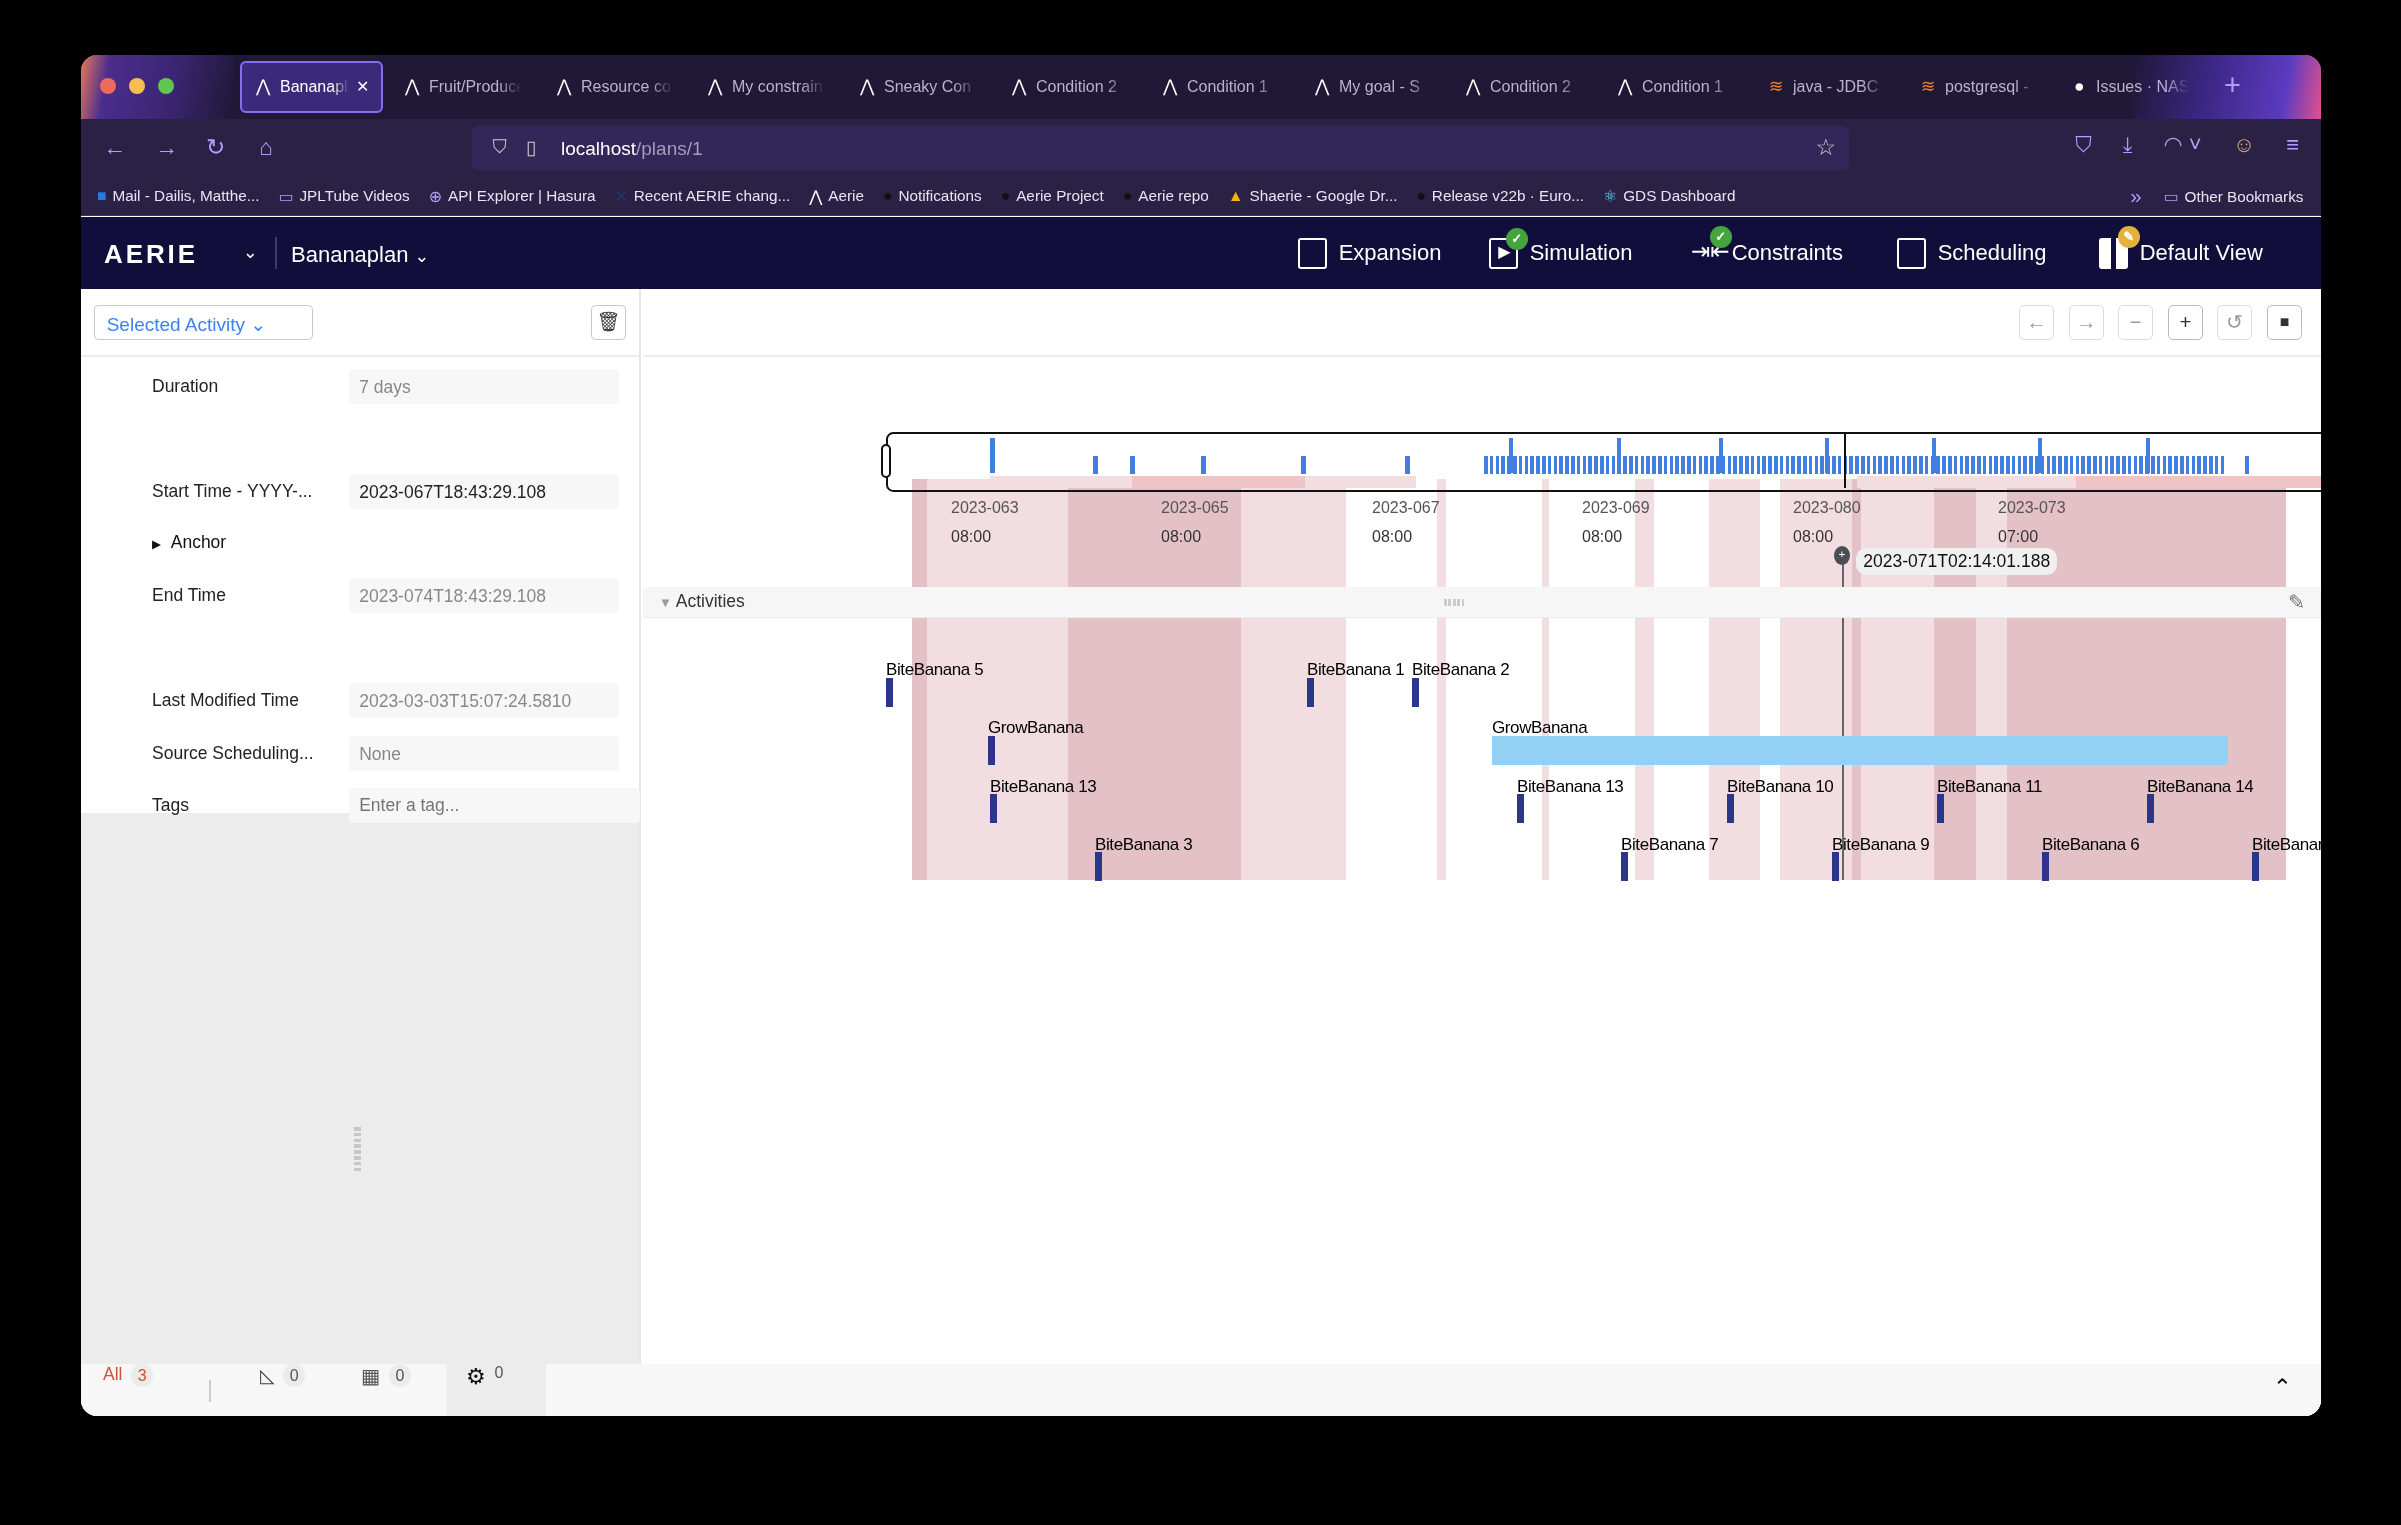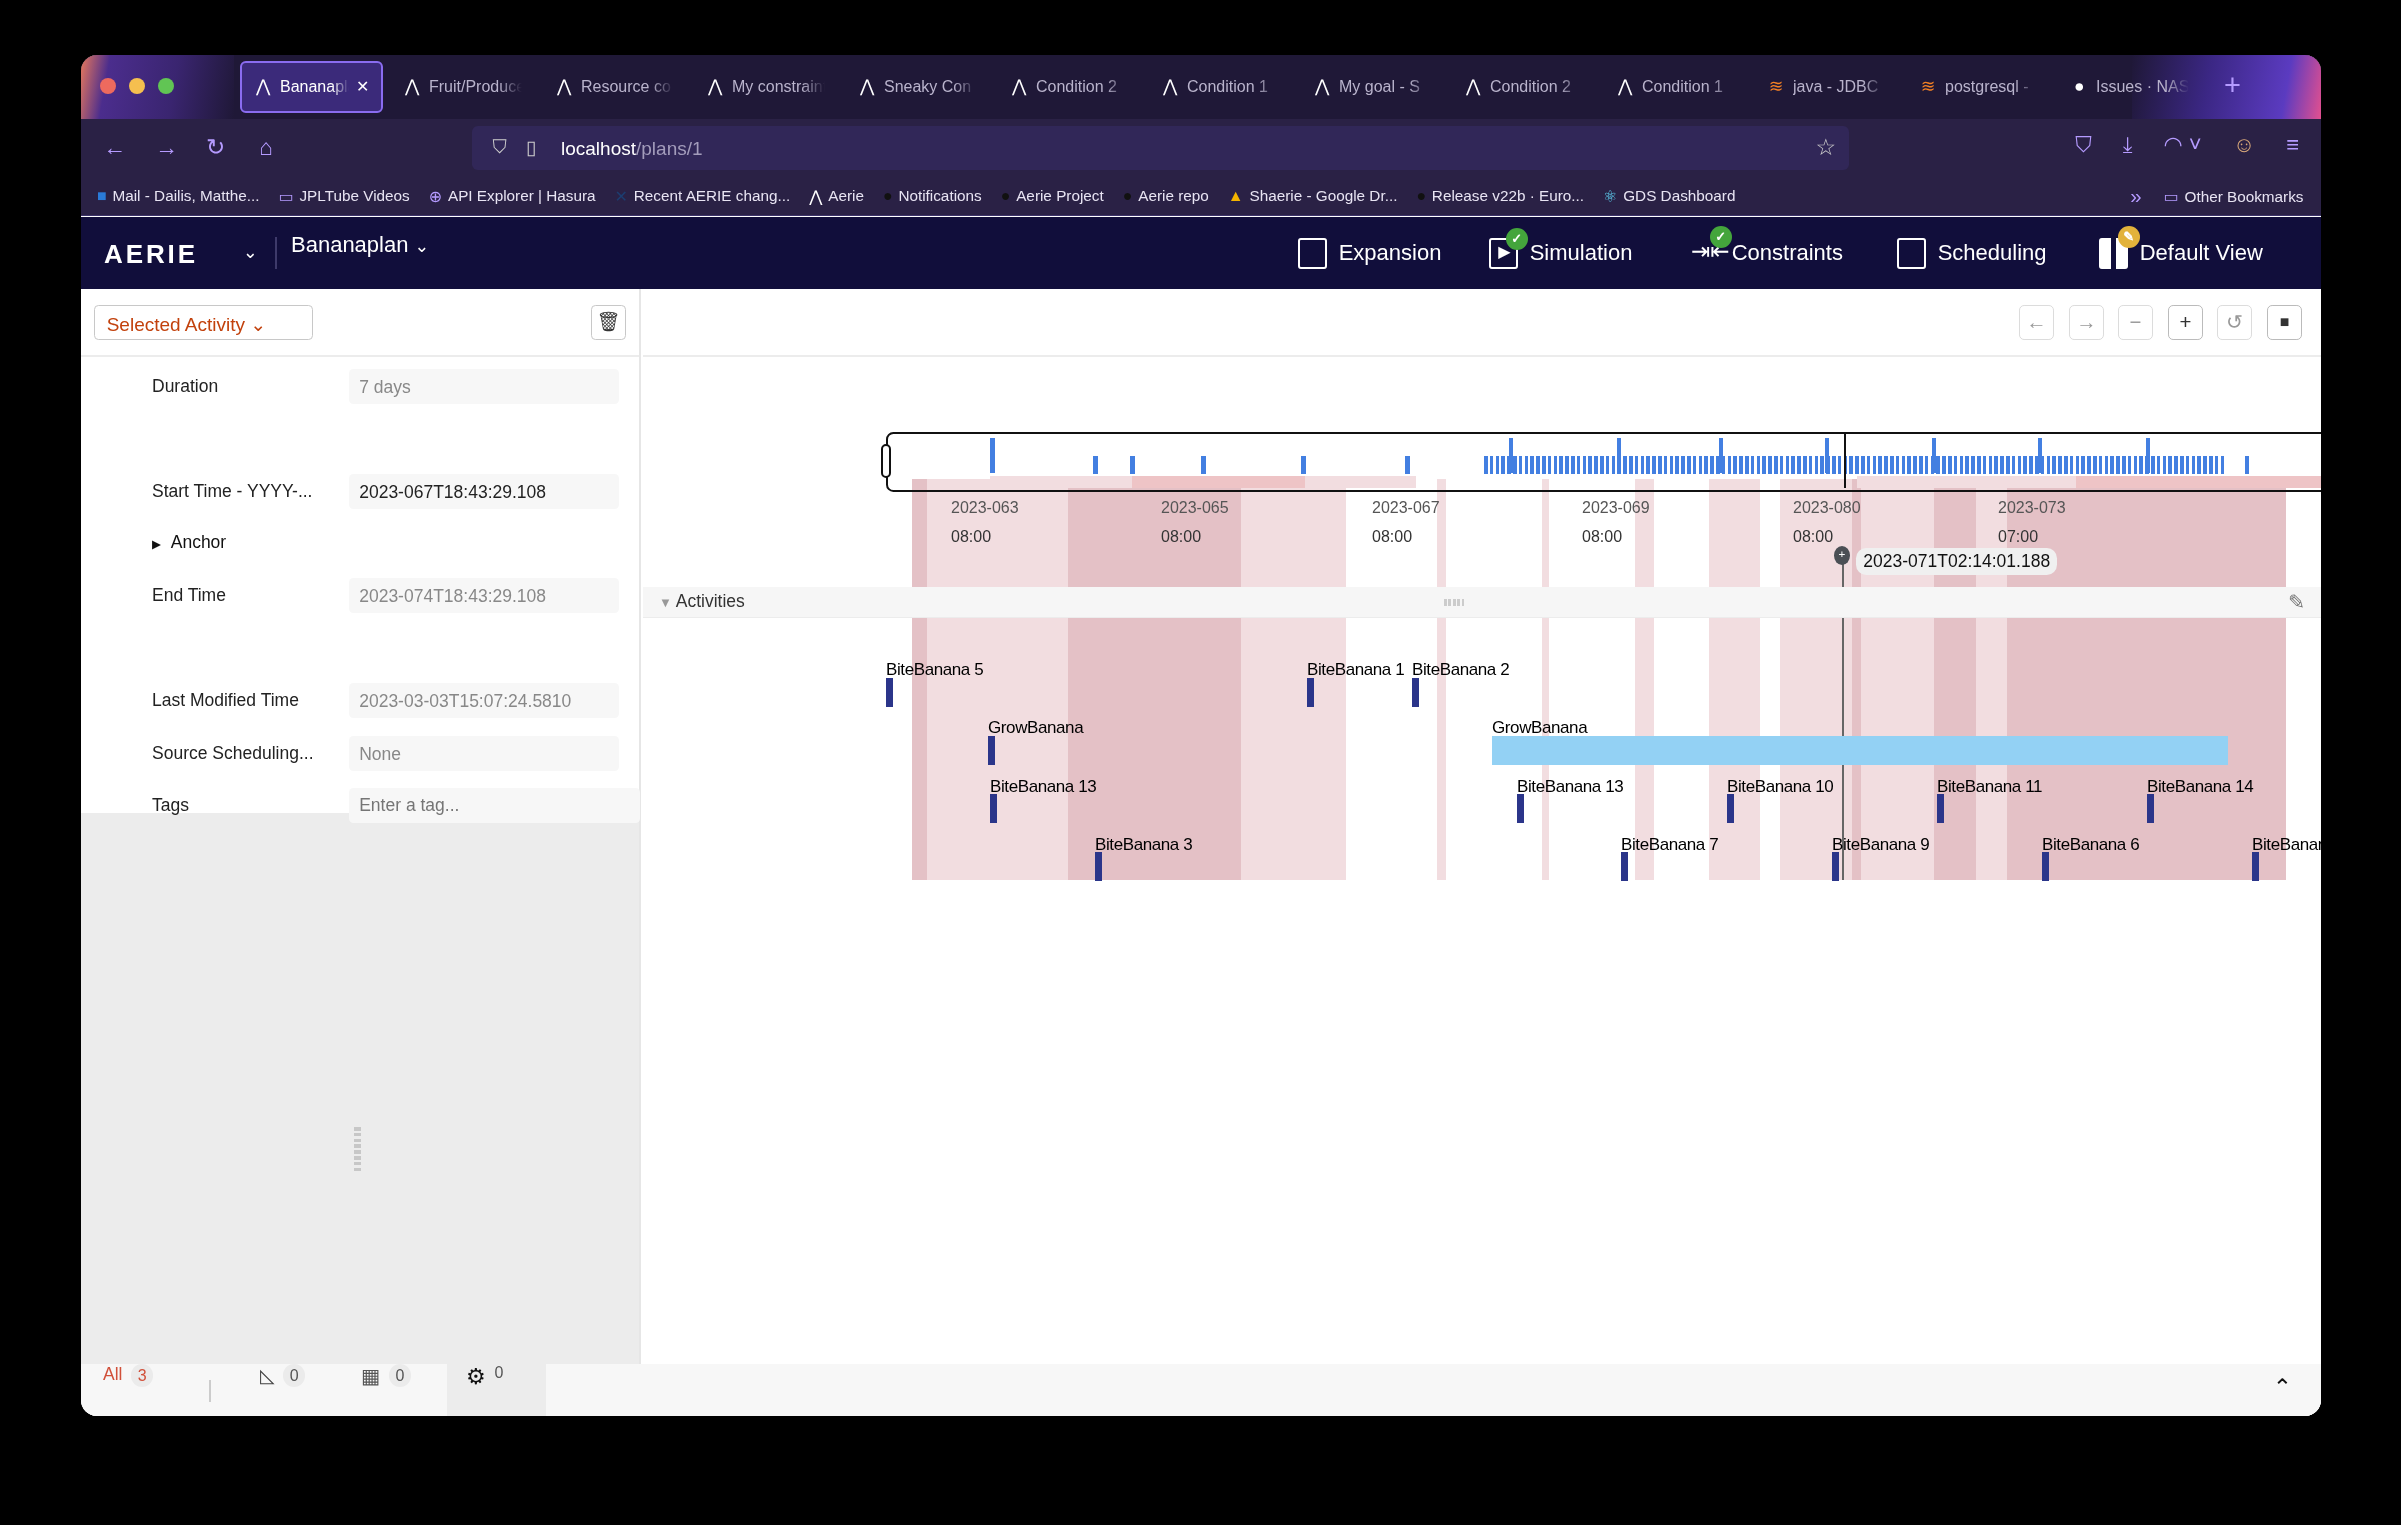--- a/index.html
+++ b/index.html
@@ -31,29 +31,29 @@
   .bookmarks { position: absolute; left: 0; top: 122px; width: 100%; height: 39px; background: #2a2145; border-bottom: 1.5px solid #3d336a; display: flex; align-items: center; padding-left: 16px; gap: 19px; }
   .bm { display: flex; align-items: center; gap: 5.8px; color: #e8e4f3; font-size: 15.3px; white-space: nowrap; }
   .bm .bicon { font-size: 16px; color: #b59bff; }
   .bm-right { position: absolute; right: 17.5px; top: 0; height: 39px; display: flex; align-items: center; gap: 22px; }
 
   
   .apphdr { position: absolute; left: 0; top: 162px; width: 100%; height: 72px; background: #110e3b; }
   .logo { position: absolute; left: 23px; top: 22px; color: #fff; font-size: 26px; font-weight: bold; letter-spacing: 2.9px; }
   .logo-chev { position: absolute; left: 162px; top: 25px; color: #fff; font-size: 17.5px; }
   .hdr-sep { position: absolute; left: 194px; top: 20.4px; width: 1.5px; height: 32px; background: #3e3a6a; }
-  .planname { position: absolute; left: 210px; top: 15px; color: #fff; font-size: 22px; }
+  .planname { position: absolute; left: 210px; top: 25px; color: #fff; font-size: 22px; }
   .hnav { position: absolute; top: 0; height: 72px; display: flex; align-items: center; gap: 11.7px; color: #fff; font-size: 22px; }
   .hnav .hicon { position: relative; width: 29px; height: 31px; border: 2.2px solid #fff; border-radius: 2.9px; }
   .badge { position: absolute; top: -11.7px; right: -11.7px; width: 22px; height: 22px; border-radius: 50%; font-size: 13px; color: #fff; text-align: center; line-height: 22px; font-weight: bold; }
 
   
   .leftpanel { position: absolute; left: 0; top: 234px; width: 560px; height: 1129px; background: #ececec; border-right: 2.2px solid #e6e6e6; }
   .lp-top { position: absolute; left: 0; top: 0; width: 100%; height: 68px; background: #fff; border-bottom: 2.2px solid #ececec; }
-  .sel-activity { position: absolute; left: 13px; top: 16px; width: 219px; height: 35px; border: 1.5px solid #c8c8c8; border-radius: 4.4px; font-size: 19px; padding: 6.6px 11.7px; color: #c2410c; }
+  .sel-activity { position: absolute; left: 13px; top: 16px; width: 219px; height: 35px; border: 1.5px solid #c8c8c8; border-radius: 4.4px; font-size: 19px; padding: 6.6px 11.7px; color: #3b82f6; }
   .trash { position: absolute; right: 13px; top: 16px; width: 35px; height: 35px; border: 1.5px solid #c8c8c8; border-radius: 4.4px; font-size: 19px; text-align: center; line-height: 32px; color: #333; }
   .lp-form { position: absolute; left: 0; top: 68px; width: 100%; height: 456px; background: #fff; }
   .frow { position: absolute; left: 71px; width: 466px; height: 35px; display: flex; align-items: center; }
   .flabel { width: 197px; font-size: 17.5px; color: #222; white-space: nowrap; overflow: hidden; text-overflow: ellipsis; }
   .fvalue { position: absolute; left: 197px; width: 270px; height: 35px; background: #f7f7f7; border-radius: 4.4px; font-size: 17.5px; color: #888; padding: 8px 10.2px; white-space: nowrap; overflow: hidden; }
   .fvalue.editable { color: #222; }
   .anchor { position: absolute; left: 71px; font-size: 17.5px; color: #111; }
   .grip-v { position: absolute; left: 273px; top: 838px; width: 7.3px; height: 45px; background: repeating-linear-gradient(180deg, #c7c7c7 0 3.6px, transparent 3.6px 5.8px); }
 
   

